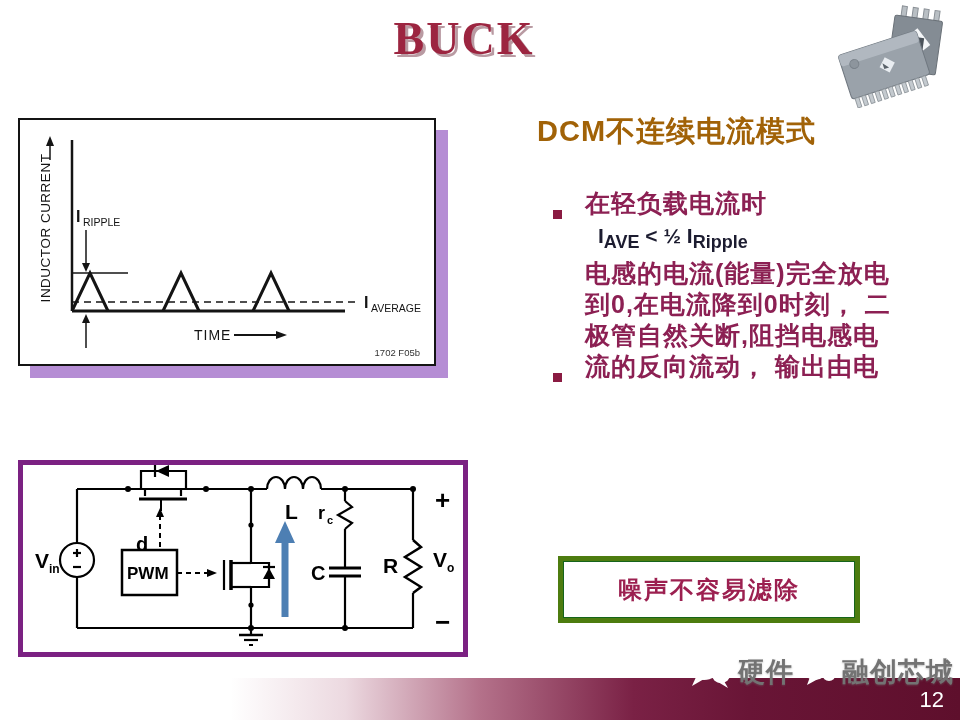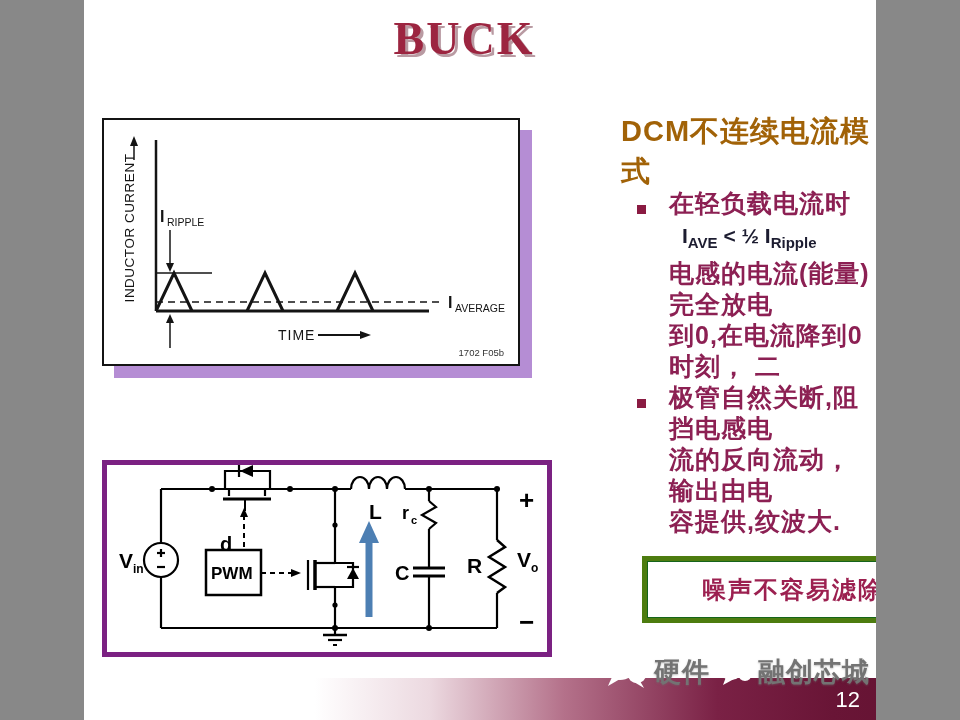--- a/index.html
+++ b/index.html
@@ -1,17 +1,17 @@
 <!DOCTYPE html>
 <html><head>
 <meta charset="utf-8">
 <style>
   html,body{margin:0;padding:0;background:#888;}
   .slide{
-    position:relative;width:792px;height:720px;background:#ffffff;
+    position:relative;width:960px;height:720px;background:#ffffff;
     font-family:"Liberation Sans",sans-serif;overflow:hidden;margin:0 auto;
   }
   
   .title{
     position:absolute;top:12px;left:0;width:100%;text-align:center;
     font-family:"Liberation Serif",serif;font-weight:bold;font-size:46px;
     color:#9c2540;letter-spacing:2px;text-shadow:3px 3px 0 #b99aa2;
     transform:translateX(-16px);
   }
   
@@ -27,37 +27,37 @@
   .circuit-box{
     position:absolute;left:18px;top:460px;width:440px;height:187px;
     background:#fff;border:5px solid #7b2182;
   }
   .circuit-box svg{display:block;}
   
   .heading{
     position:absolute;left:537px;top:112px;
     font-size:29px;font-weight:bold;color:#a16207;letter-spacing:1px;
   }
-  .bullet-row{position:absolute;display:flex;align-items:center;}
+  .bullet-row{position:absolute;display:flex;align-items:flex-end;}
   .bullet-sq{
     width:9px;height:9px;background:#8a1b42;margin-top:11px;margin-right:23px;
     flex:0 0 9px;
   }
   .bullet-text{
     font-size:25px;font-weight:bold;color:#8c2053;line-height:31px;
     letter-spacing:1px;
   }
   .b1{left:553px;top:188px;}
   .b2{left:553px;top:258px;}
   .b3{left:553px;top:430px;}
   .formula{
     position:absolute;left:598px;top:224px;
     font-size:21px;font-weight:bold;color:#1c1c30;
   }
-  .formula .sub{font-size:15px;vertical-align:-5px;}
+  .formula .sub{font-size:18px;vertical-align:-5px;}
   
   .callout{
     position:absolute;left:558px;top:556px;width:292px;height:57px;
     border:5px solid #4d7c0f;box-shadow:inset 0 0 0 1px #15641b;
     display:flex;align-items:center;justify-content:center;background:#fff;
   }
   .callout span{font-size:24px;font-weight:bold;color:#9c2050;letter-spacing:2px;}
   
   .bottom-bar{
     position:absolute;left:0;bottom:0;width:960px;height:42px;
@@ -263,21 +263,20 @@
 
   <div class="formula"><span>I</span><span class="sub">AVE</span><span> &lt; ½ </span><span>I</span><span class="sub">Ripple</span></div>
 
   <div class="bullet-row b2">
     <div class="bullet-sq"></div>
     <div class="bullet-text">
       <div>电感的电流(能量)完全放电</div>
       <div>到0,在电流降到0时刻， 二</div>
       <div>极管自然关断,阻挡电感电</div>
       <div>流的反向流动， 输出由电</div>
-      <div>容提供,纹波大.</div>
     </div>
   </div>
 
 
   <div class="callout">
     <span>噪声不容易滤除</span>
   </div>
 
   <div class="bottom-bar"></div>
 

